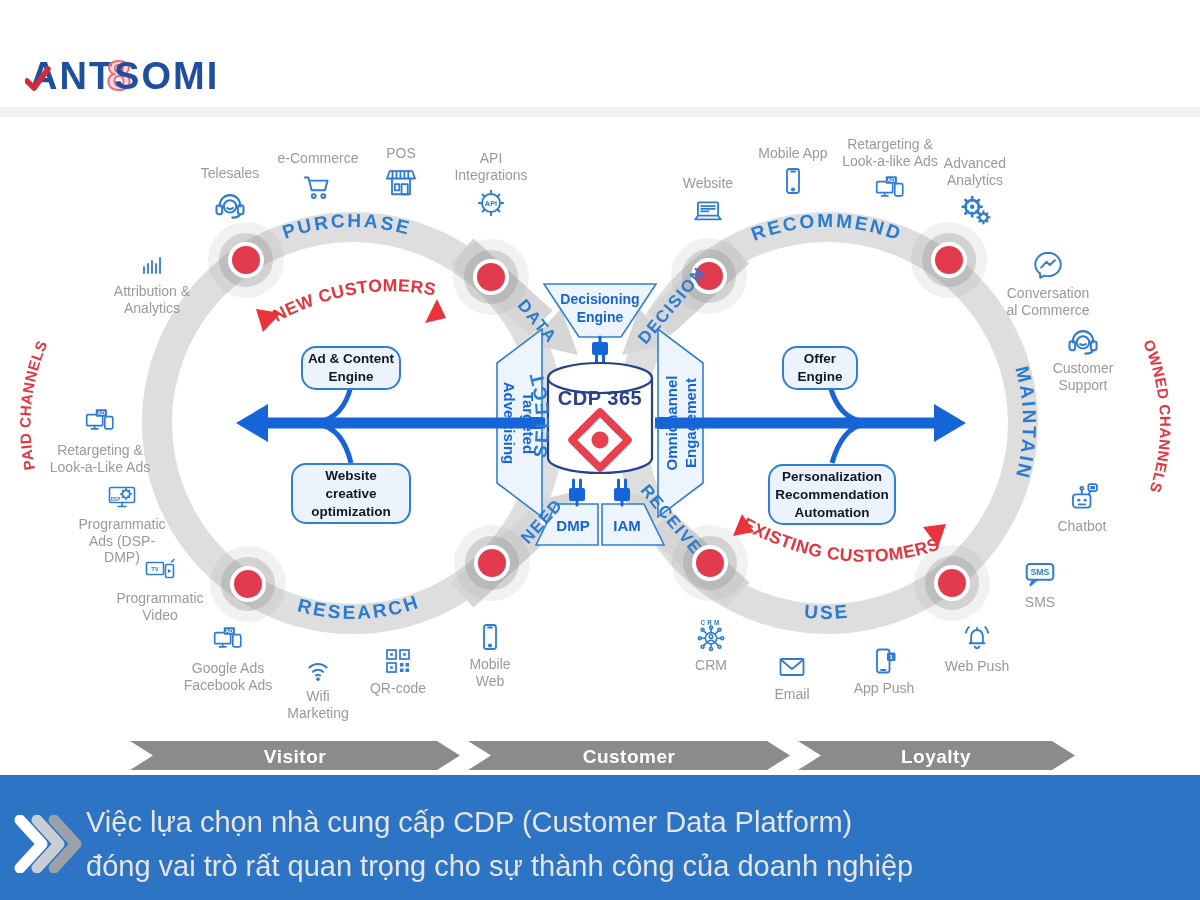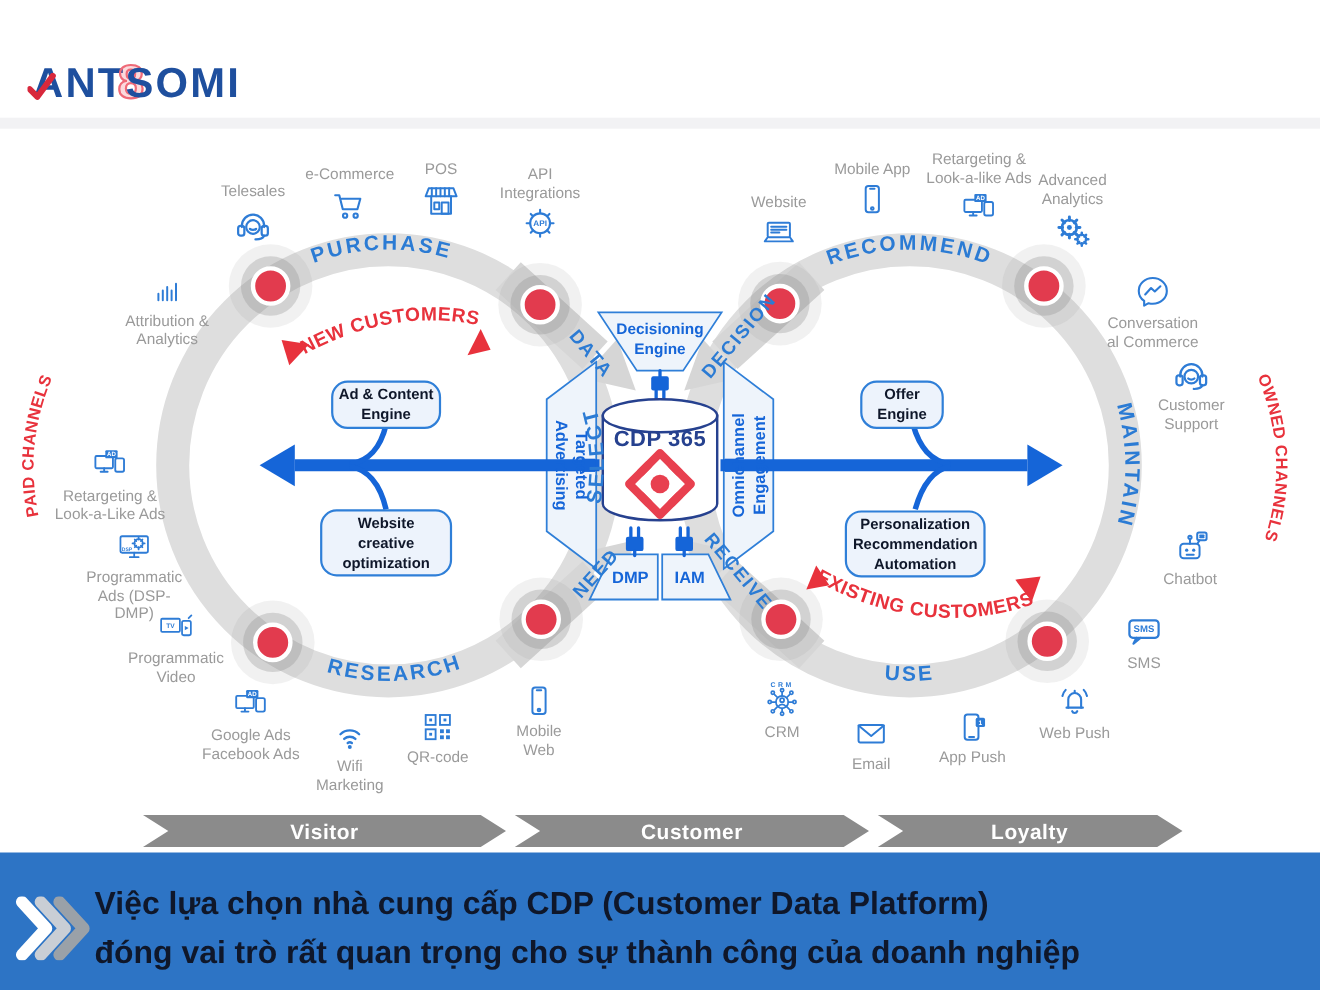--- a/index.html
+++ b/index.html
@@ -33,21 +33,21 @@
   .logo{position:absolute;left:30px;top:22px;font-size:38px;font-weight:800;color:#1e4f9e;
         letter-spacing:2px;display:flex;align-items:flex-start;}
   .la{position:relative;}
   .la .check{position:absolute;left:-5px;bottom:6px;}
   .ls{position:relative;}
   .eight{position:absolute;left:-7px;top:-4px;font-size:43px;font-weight:700;color:rgba(239,106,120,.25);
          -webkit-text-stroke:2px #ef6a78;}
   .sch{position:relative;}
   
   .banner{position:absolute;left:0;top:742px;width:1200px;height:158px;background:#2d74c5;}
-  .btext{position:absolute;left:86px;top:26px;color:#0f172a;font-weight:bold;font-size:29px;
+  .btext{position:absolute;left:86px;top:26px;color:#e5e5e5;font-weight:normal;font-size:29px;
          line-height:1.5;white-space:pre-line;}
   .chev{position:absolute;left:14px;top:40px;}
   .divider{position:absolute;left:0;top:74px;width:1200px;height:10px;background:#f2f2f4;}
 </style>
 </head>
 <body>
 
 <div id="stage">
 
   <svg width="0" height="0" style="position:absolute">

